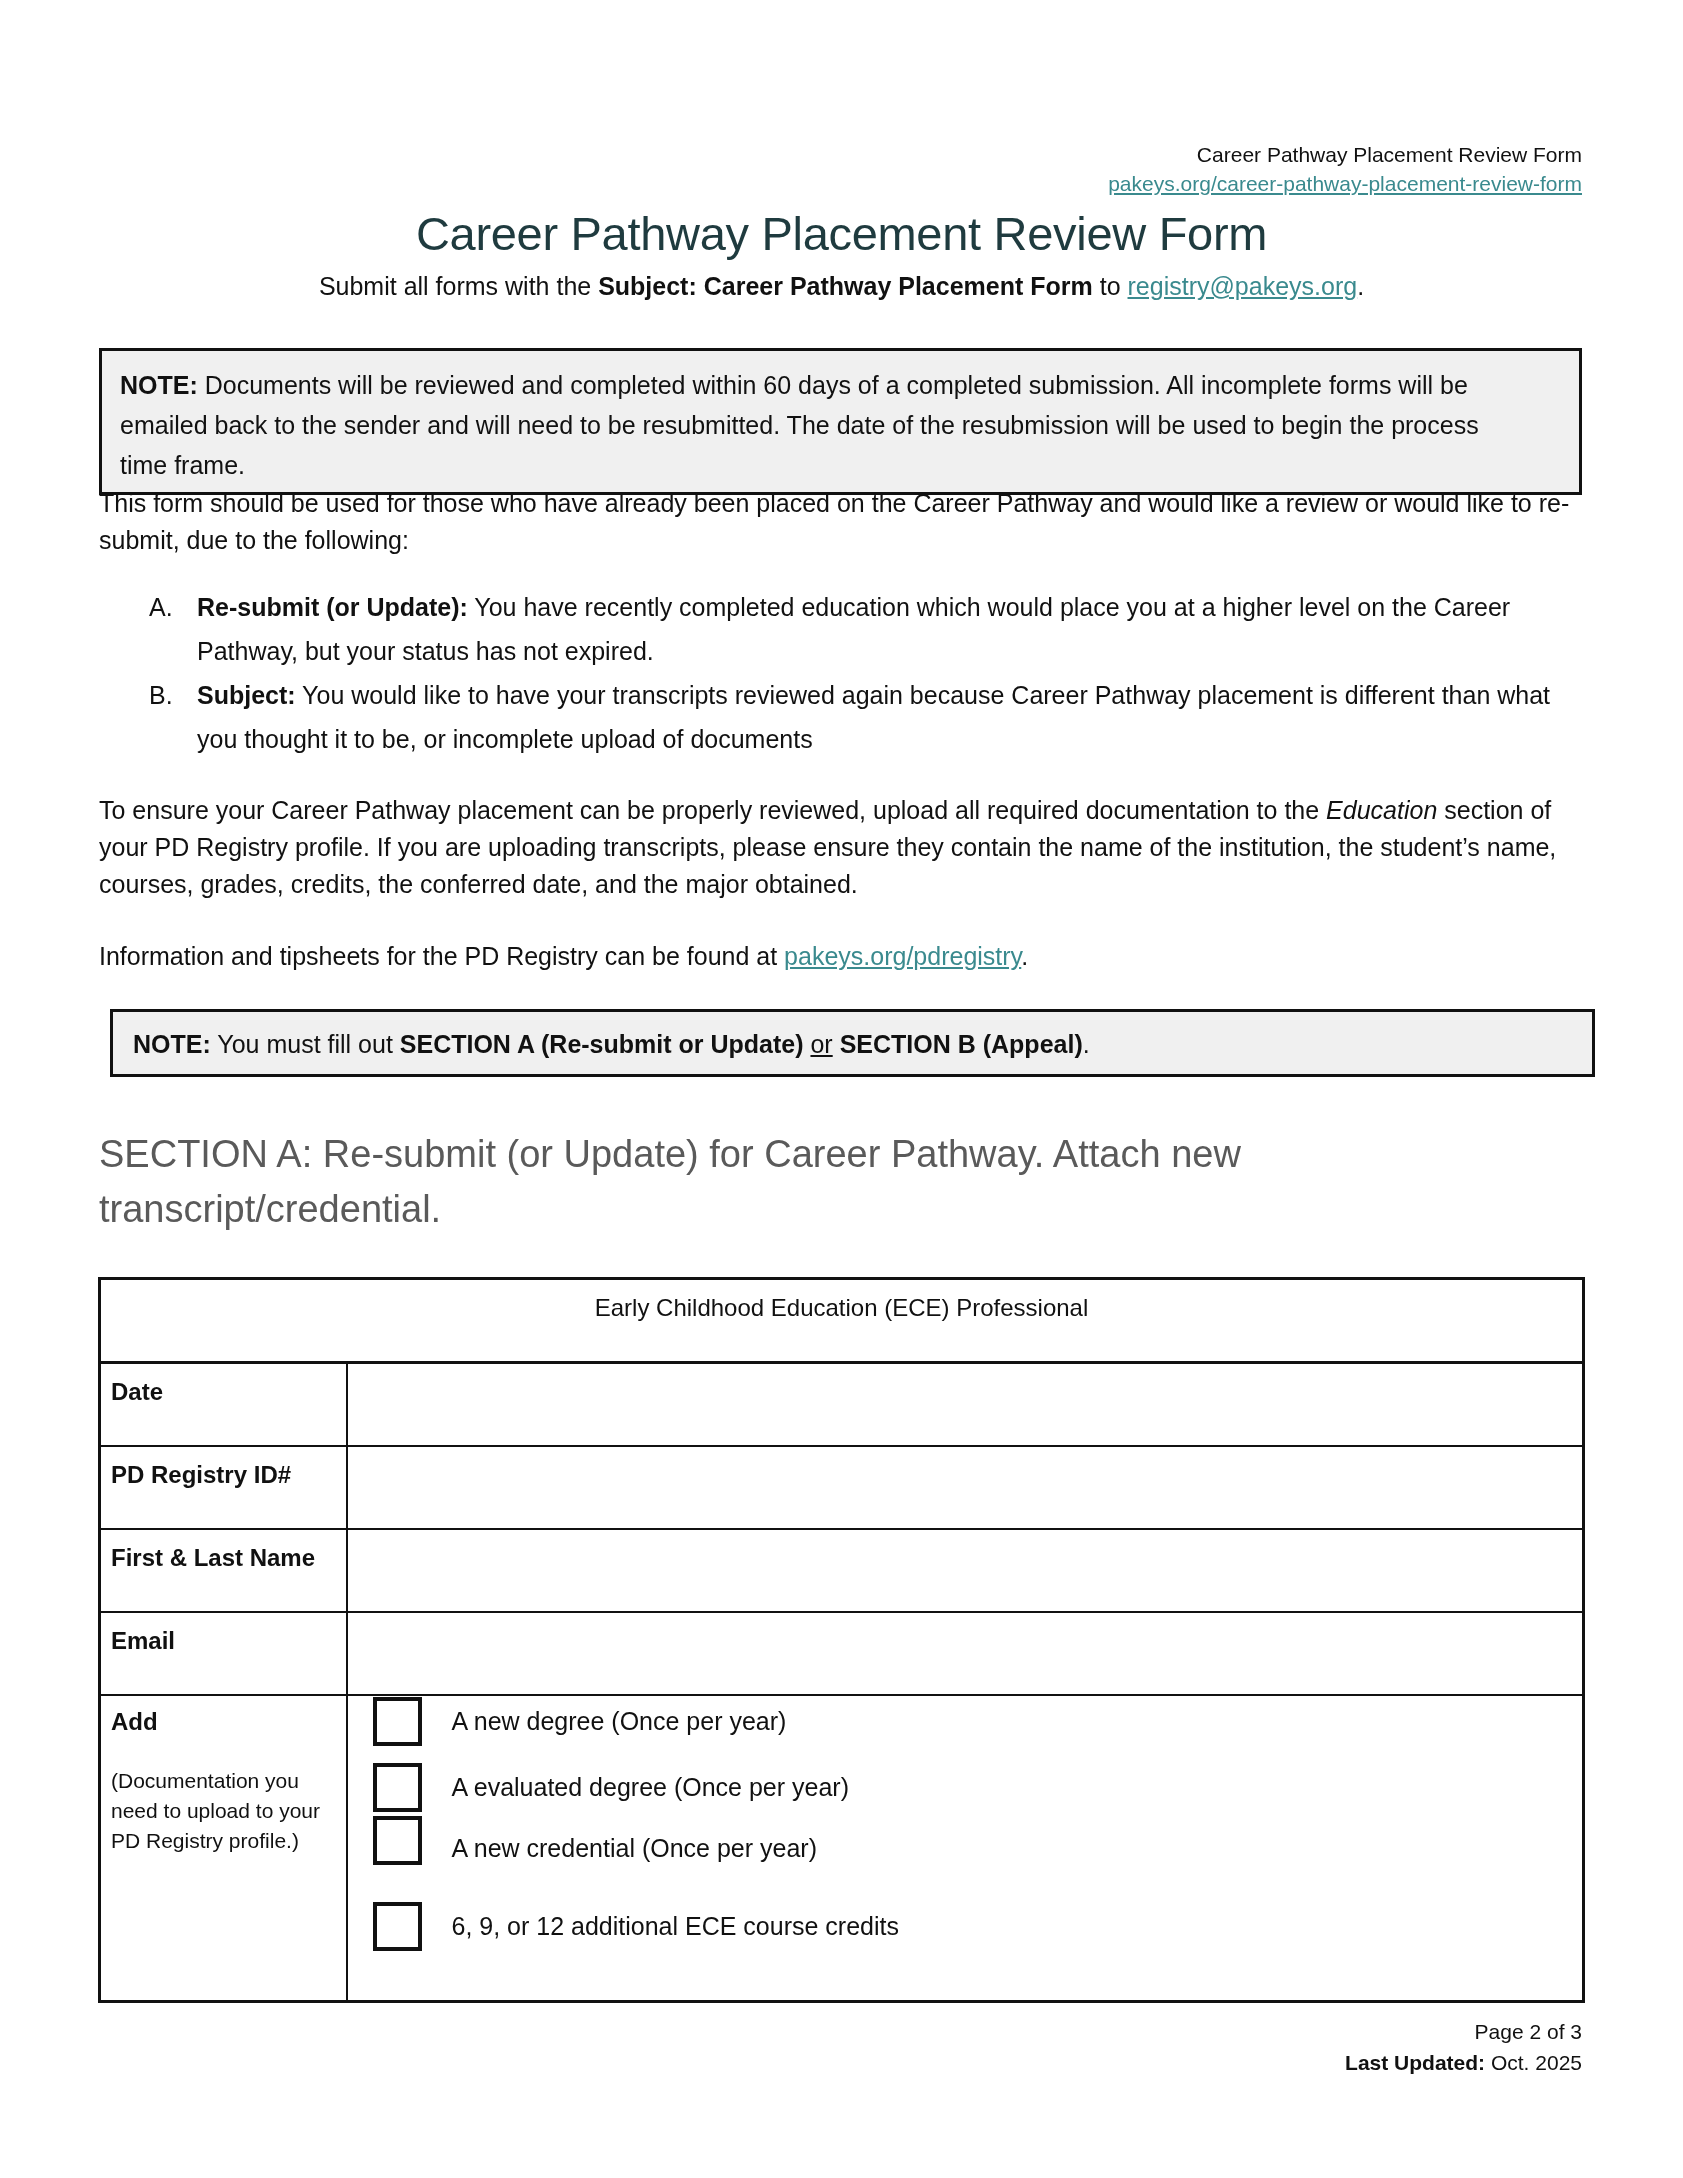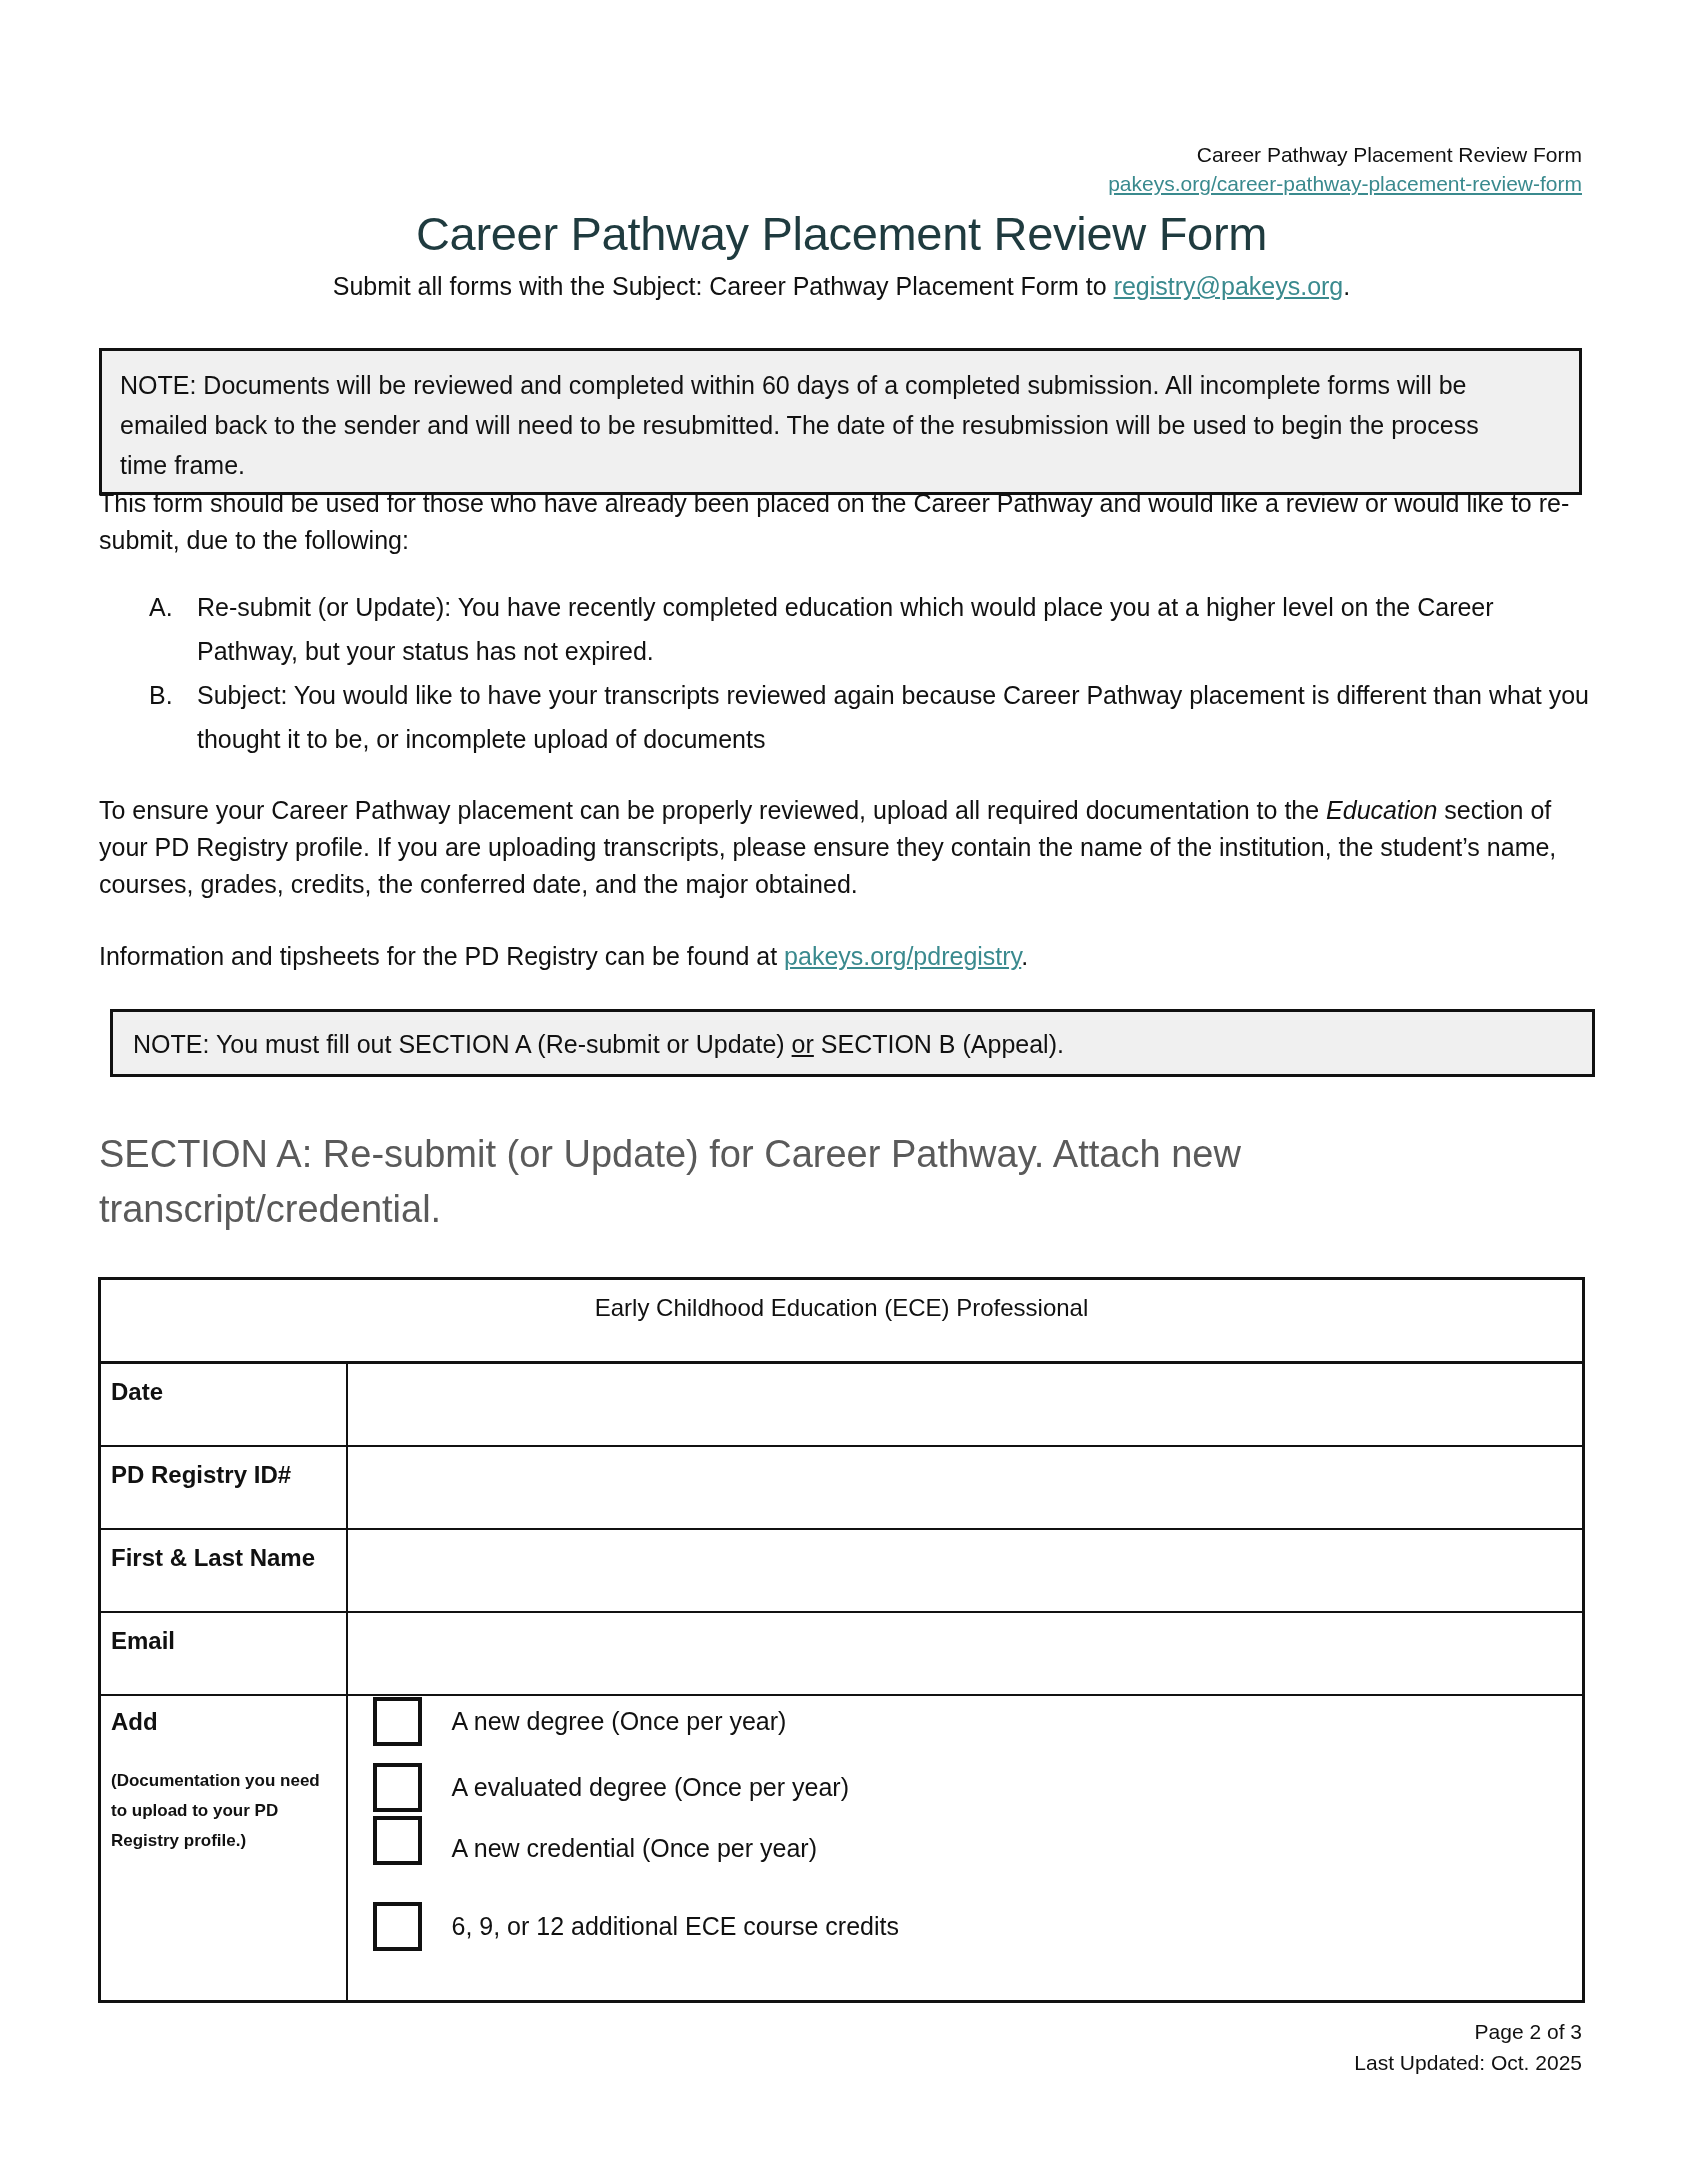--- a/index.html
+++ b/index.html
@@ -4,21 +4,21 @@
   <style>
     * { box-sizing: border-box; margin: 0; padding: 0; }
     html, body { width: 1683px; height: 2178px; background: #ffffff; }
     body {
       position: relative;
       font-family: "Liberation Sans", "DejaVu Sans", sans-serif;
       color: #111111;
       overflow: hidden;
     }
     a { color: #3a8a8e; text-decoration: underline; }
-    b { font-weight: normal; }
+    b { font-weight: bold; }
 
     .hdr-title {
       position: absolute; right: 101px; top: 141px;
       font-size: 21px; line-height: 28px; color: #111;
       text-align: right;
     }
     .hdr-url {
       position: absolute; right: 101px; top: 170px;
       font-size: 21px; line-height: 28px;
       text-align: right;
@@ -91,21 +91,21 @@
     }
     .form-table .label-cell {
       width: 247px; height: 83px; font-weight: bold;
       padding: 14px 16px 0 10px;
     }
     .form-table .value-cell { height: 83px; }
     .form-table .add-label {
       height: 307px; padding: 12px 10px 0 10px;
     }
     .add-label .add-title { font-weight: bold; display: block; margin-bottom: 30px; }
-    .add-label .add-note { font-size: 17px; line-height: 30px; display: block; font-weight: bold; }
+    .add-label .add-note { font-size: 21px; line-height: 30px; display: block; font-weight: normal; }
 
     .options-cell { position: relative; height: 307px; }
     .option { position: absolute; left: 25px; display: flex; align-items: center; }
     .checkbox {
       width: 49px; height: 49px; border: 4px solid #111; background: #fff;
       display: inline-block; flex-shrink: 0; cursor: pointer;
     }
     .option-label { margin-left: 30px; font-size: 25px; line-height: 30px; }
 
     .footer-page {

